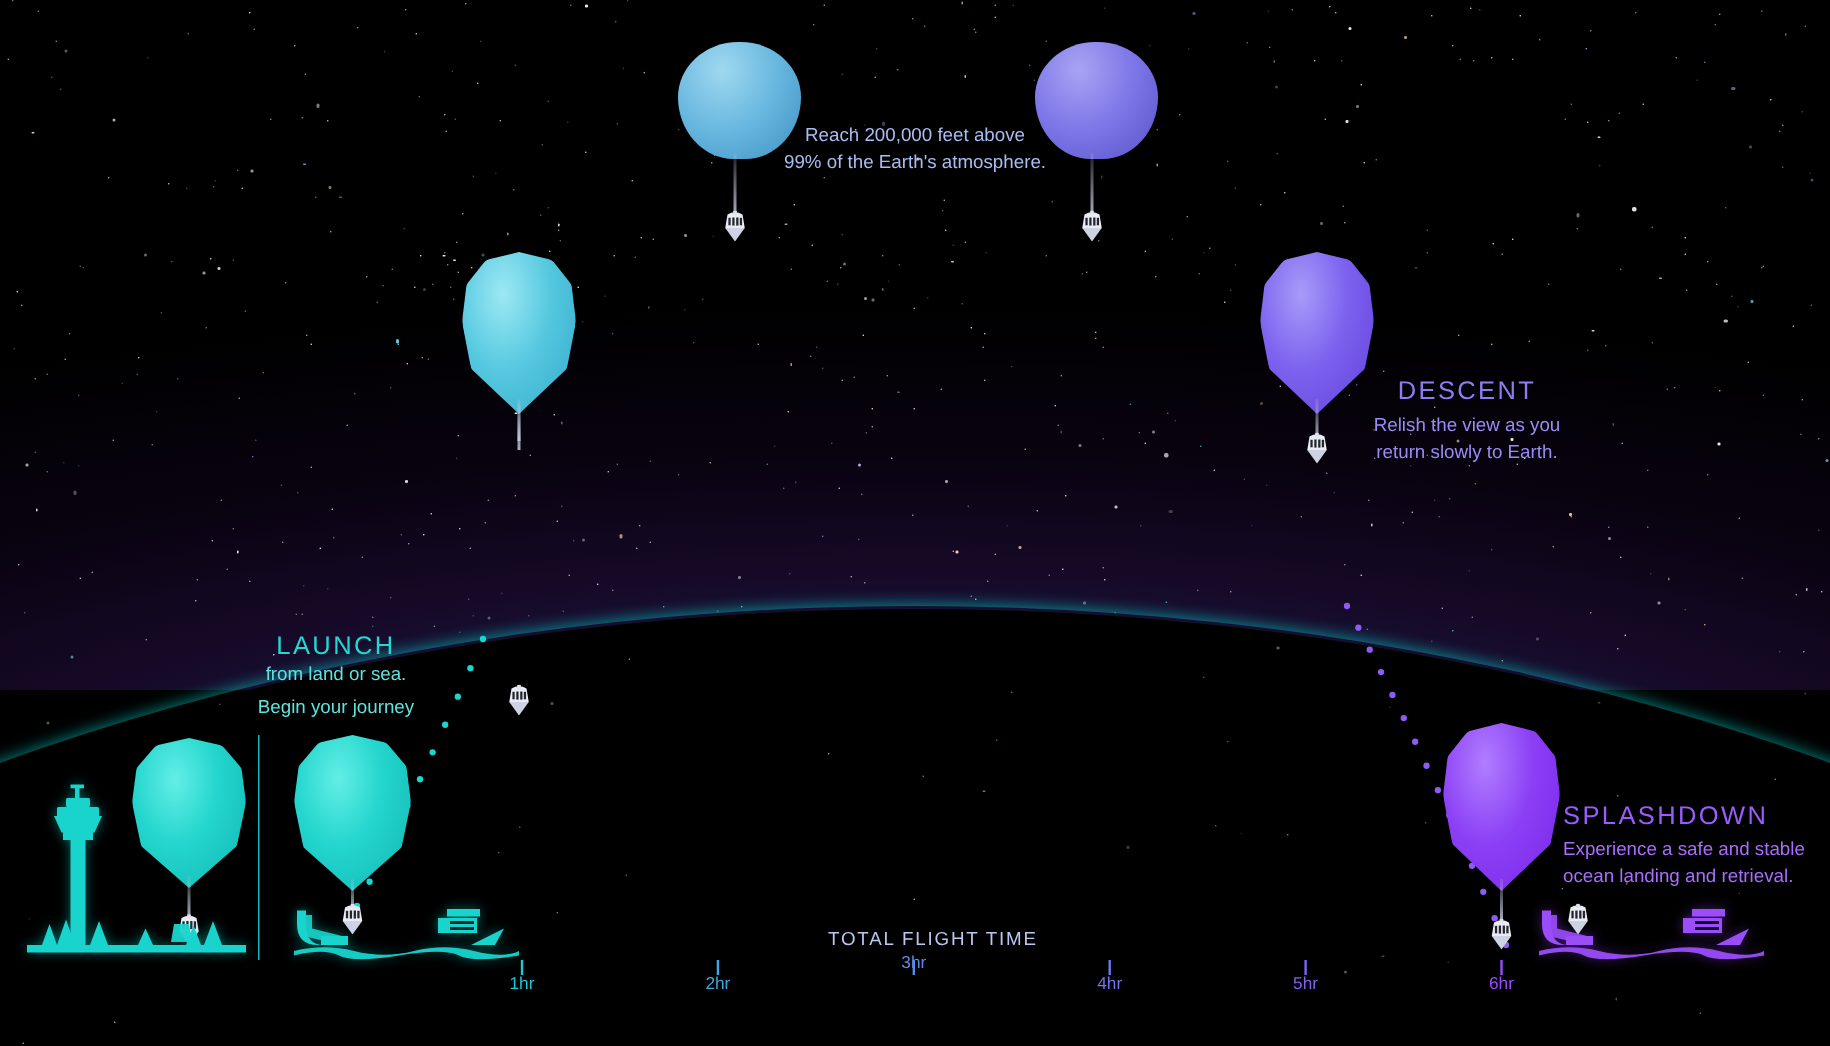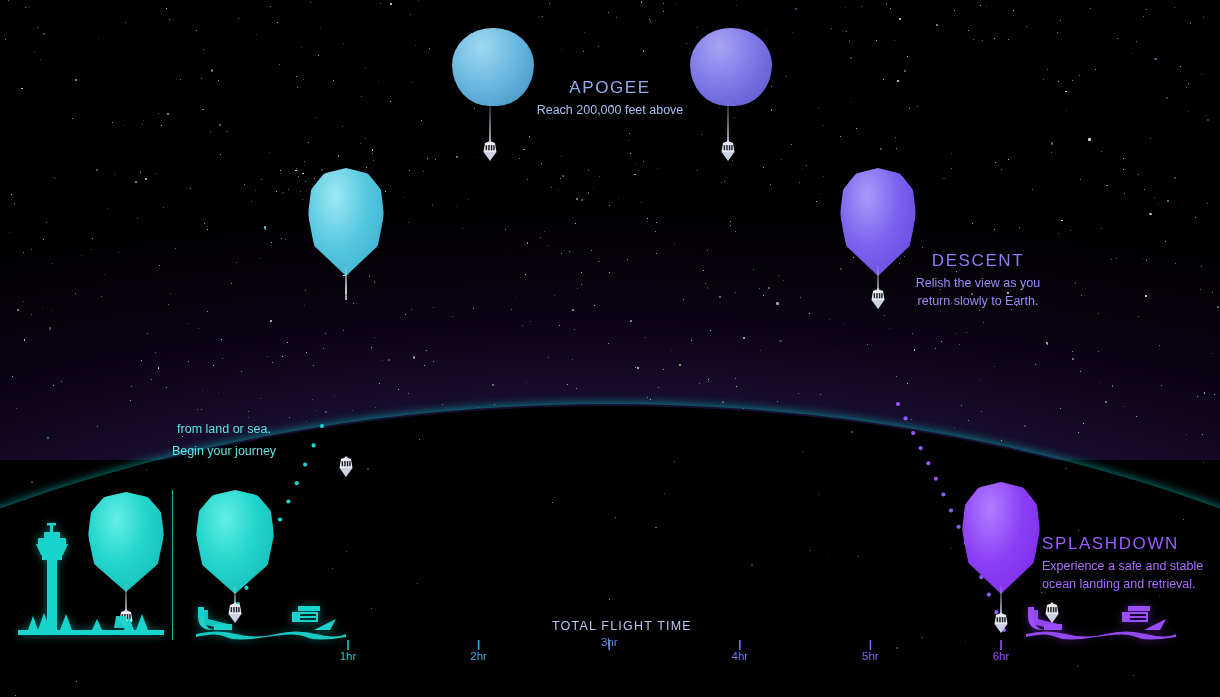--- a/index.html
+++ b/index.html
@@ -915,28 +915,29 @@
         <path d="M3 3 q5 -3 10 0 l1.5 9 q -6.5 4 -13 0 z" fill="#e9ecf4"></path>
         <path d="M1.5 12 h13 l-6.5 9 z" fill="#cdd3e2"></path>
         <rect x="3.6" y="5.2" width="1.5" height="5" fill="#23242c"></rect>
         <rect x="6.2" y="5" width="1.5" height="5.4" fill="#23242c"></rect>
         <rect x="8.8" y="5" width="1.5" height="5.4" fill="#23242c"></rect>
         <rect x="11.2" y="5.2" width="1.5" height="5" fill="#23242c"></rect>
         <rect x="6.8" y="0.6" width="2.4" height="2.6" fill="#dfe3ee"></rect>
       </svg></div>
 
   <div class="txt" style="left:124px;top:421px;width:200px;text-align:center;color:#22d8d2;">
+    <div class="stage-title">LAUNCH</div>
     <div class="stage-body" style="color:#5fe3de;">from land or sea.</div>
     <div class="stage-body" style="margin-top:4px;color:#5fe3de;">Begin your journey</div>
   </div>
 
 
   <div class="txt" style="left:512px;top:78px;width:196px;text-align:center;color:#93abee;">
-    <div class="stage-title">APOGEE</div>
     <div class="stage-body" style="margin-top:4px;color:#a8bdf2;">Reach 200,000 feet above</div>
+    <div class="stage-body" style="color:#a8bdf2;">99% of the Earth's atmosphere.</div>
   </div>
 
   <div class="txt" style="left:888px;top:251px;width:180px;text-align:center;color:#8d7df2;">
     <div class="stage-title">DESCENT</div>
     <div class="stage-body" style="margin-top:4px;color:#9a8cf5;">Relish the view as you</div>
     <div class="stage-body" style="color:#9a8cf5;">return slowly to Earth.</div>
   </div>
 
   <div class="txt" style="left:1042px;top:534px;width:200px;text-align:left;color:#9a5cff;">
     <div class="stage-title">SPLASHDOWN</div>

